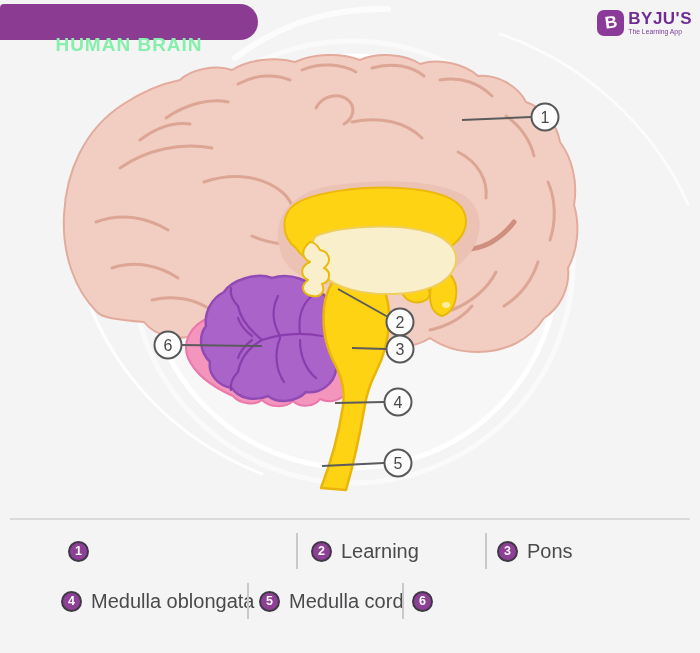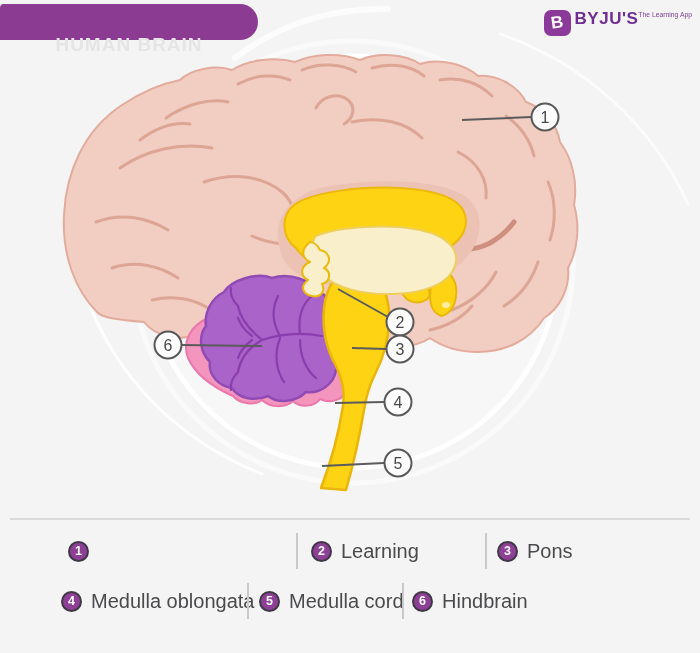--- a/index.html
+++ b/index.html
@@ -13,40 +13,40 @@
   
   .banner {
     position:absolute; left:0; top:4px;
     width:258px; height:36px;
     background:#8c3b92;
     border-radius:4px 18px 18px 0;
     display:flex; align-items:center; justify-content:center;
     z-index:5;
   }
   .banner-title {
-    color:#e5e5e5; font-size:19px; font-weight:bold;
+    color:#86efac; font-size:19px; font-weight:bold;
     letter-spacing:1px;
     margin-top:45px;
   }
   
   .logo {
     position:absolute; right:8px; top:10px;
     display:flex; align-items:flex-start; gap:4px;
     z-index:5;
   }
   .logo-mark {
     width:27px; height:26px; background:#8b3a9a;
     border-radius:7px;
     display:flex; align-items:center; justify-content:center;
   }
   .logo-mark span {
     color:#fff; font-weight:bold; font-size:17px;
     transform:rotate(-8deg); display:block;
   }
-  .logo-text { display:flex; flex-direction:row; line-height:1; }
+  .logo-text { display:flex; flex-direction:column; line-height:1; }
   .logo-brand { color:#6f2c91; font-weight:bold; font-size:17px; letter-spacing:.5px; }
   .logo-tagline { color:#7a3b98; font-size:6.8px; margin-top:2px; }
   
   .diagram-svg { position:absolute; left:0; top:0; z-index:1; }
   
   .h-divider {
     position:absolute; left:10px; top:518px; width:680px; height:2px;
     background:#dadada; z-index:2;
   }
   
@@ -305,16 +305,15 @@
     <span class="legend-label">Medulla oblongata</span>
   </div>
   <div class="v-divider" style="left:247px; top:583px;"></div>
   <div class="legend-item" style="left:259px; top:590px;">
     <span class="legend-badge">5</span>
     <span class="legend-label">Medulla cord</span>
   </div>
   <div class="v-divider" style="left:402px; top:583px;"></div>
   <div class="legend-item" style="left:412px; top:590px;">
     <span class="legend-badge">6</span>
-    <span class="legend-label">Hindbrain</span>
   </div>
 
 </div>
 
 </body></html>

